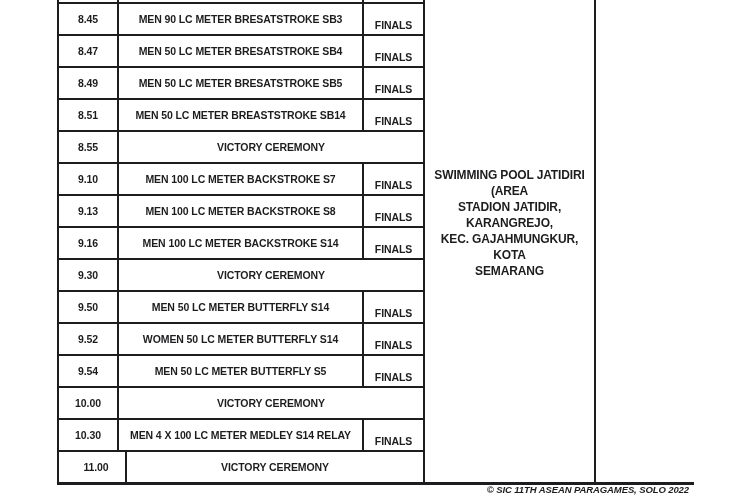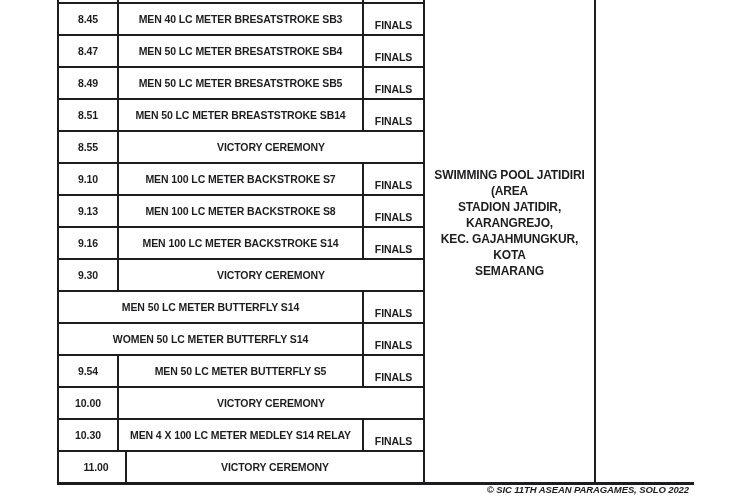--- a/index.html
+++ b/index.html
@@ -121,21 +121,21 @@
     <div class="rows-col">
 
       <div class="row partial">
         <div class="cell time"></div>
         <div class="cell event"></div>
         <div class="cell status"></div>
       </div>
 
     <div class="row">
           <div class="cell time">8.45</div>
-          <div class="cell event">MEN 40 LC METER BRESATSTROKE SB3</div>
+          <div class="cell event">MEN 90 LC METER BRESATSTROKE SB3</div>
           <div class="cell status">FINALS</div>
         </div>
         <div class="row">
           <div class="cell time">8.47</div>
           <div class="cell event">MEN 50 LC METER BRESATSTROKE SB4</div>
           <div class="cell status">FINALS</div>
         </div>
         <div class="row">
           <div class="cell time">8.49</div>
           <div class="cell event">MEN 50 LC METER BRESATSTROKE SB5</div>
@@ -163,24 +163,26 @@
         <div class="row">
           <div class="cell time">9.16</div>
           <div class="cell event">MEN 100 LC METER BACKSTROKE S14</div>
           <div class="cell status">FINALS</div>
         </div>
         <div class="row">
           <div class="cell time">9.30</div>
           <div class="cell ceremony">VICTORY CEREMONY</div>
         </div>
         <div class="row">
+          <div class="cell time">9.50</div>
           <div class="cell event">MEN 50 LC METER BUTTERFLY S14</div>
           <div class="cell status">FINALS</div>
         </div>
         <div class="row">
+          <div class="cell time">9.52</div>
           <div class="cell event">WOMEN 50 LC METER BUTTERFLY S14</div>
           <div class="cell status">FINALS</div>
         </div>
         <div class="row">
           <div class="cell time">9.54</div>
           <div class="cell event">MEN 50 LC METER BUTTERFLY S5</div>
           <div class="cell status">FINALS</div>
         </div>
         <div class="row">
           <div class="cell time">10.00</div>

